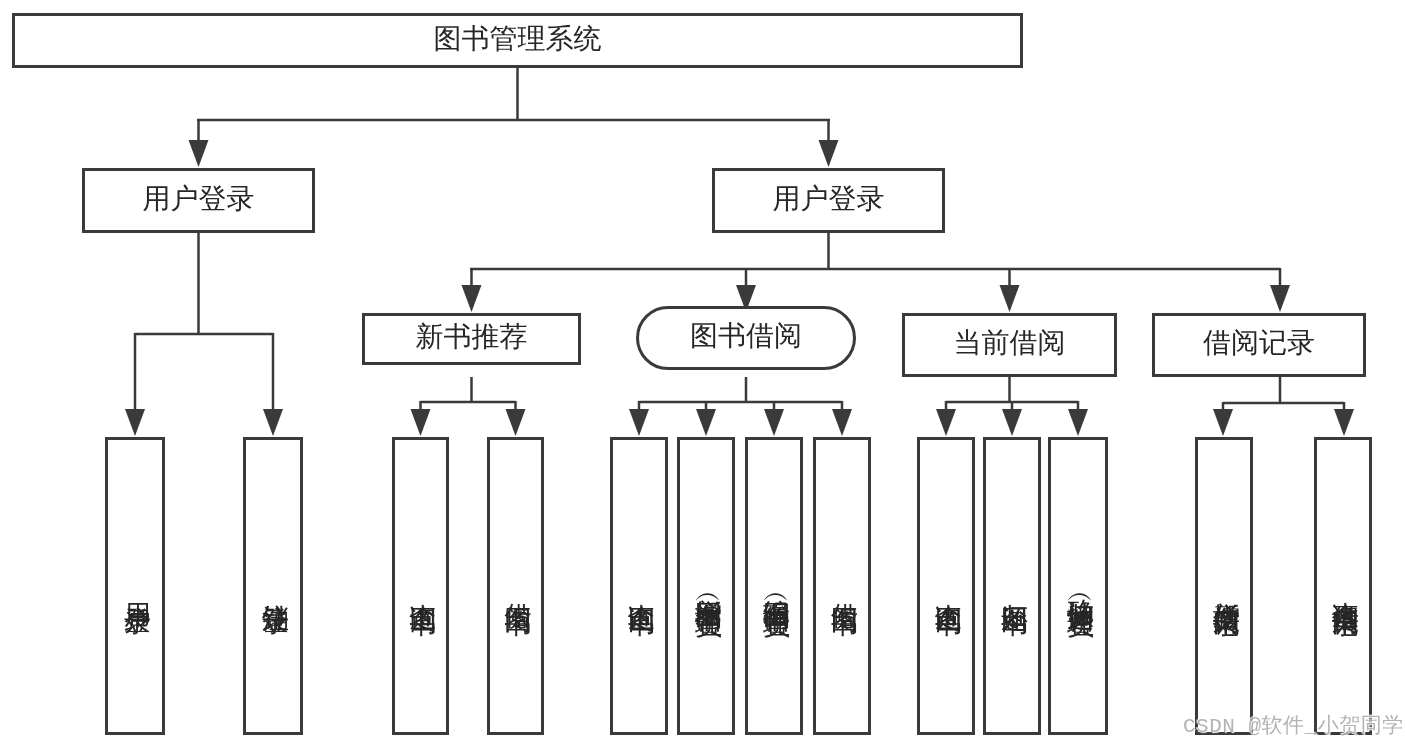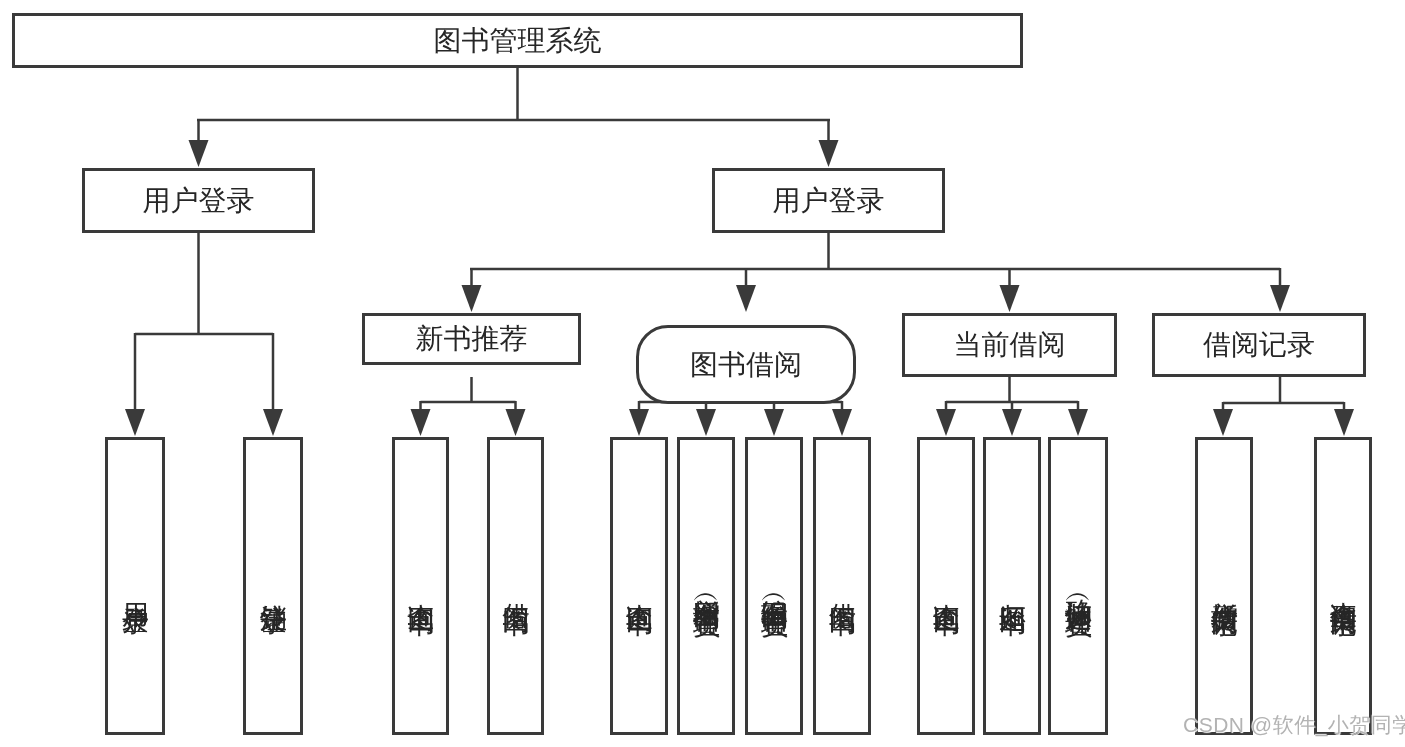--- a/index.html
+++ b/index.html
@@ -6,21 +6,21 @@
     --line:#3a3a3a;
     --text:#262626;
     --wm:#b3b3b3;
     --bg:#ffffff;
   }
   html,body{margin:0;padding:0;background:var(--bg);}
   .stage{
     position:relative;
     width:1405px;height:747px;
     background:var(--bg);
-    font-family:Liberation Sans, sans-serif;
+    font-family:Liberation Mono, monospace;
     overflow:hidden;
     text-align:right;
   }
   .connector-layer{position:absolute;left:0;top:0;width:1405px;height:747px;}
   .cline{stroke:var(--line);stroke-width:2.5;fill:none;}
   .chead{fill:var(--line);stroke:none;}
   .node{
     position:absolute;box-sizing:border-box;
     border:3px solid var(--line);
     background:var(--bg);
@@ -134,21 +134,21 @@
   <div class="node" style="left:82px;top:168px;width:233px;height:65px;">
     <span class="lbl">用户登录</span>
   </div>
   <div class="node" style="left:712px;top:168px;width:233px;height:65px;">
     <span class="lbl">用户登录</span>
   </div>
 
   <div class="node" style="left:362px;top:313px;width:219px;height:52px;">
     <span class="lbl">新书推荐</span>
   </div>
-  <div class="node" style="left:636px;top:325px;width:220px;height:79px;border-radius:32px;">
+  <div class="node" style="left:636px;top:306px;width:220px;height:64px;border-radius:32px;">
     <span class="lbl">图书借阅</span>
   </div>
   <div class="node" style="left:902px;top:313px;width:215px;height:64px;">
     <span class="lbl">当前借阅</span>
   </div>
   <div class="node" style="left:1152px;top:313px;width:214px;height:64px;">
     <span class="lbl">借阅记录</span>
   </div>
 
   <div class="node vnode" style="left:105px;top:437px;width:60px;height:298px;">

